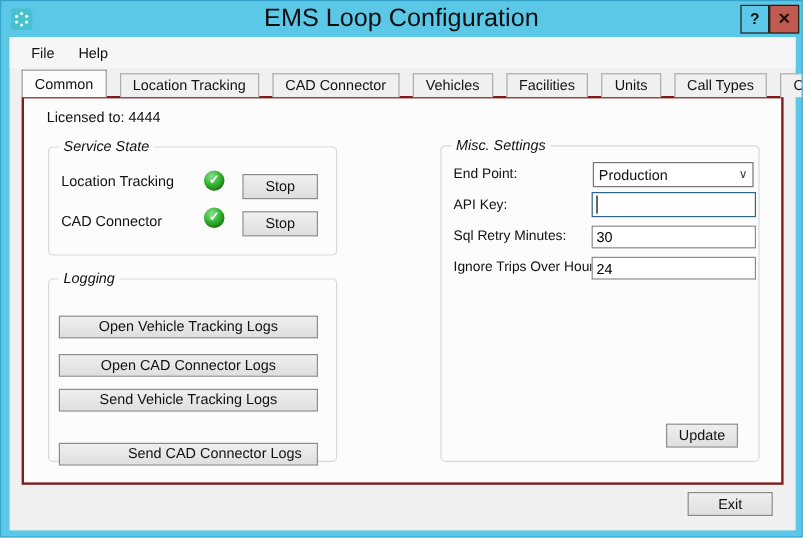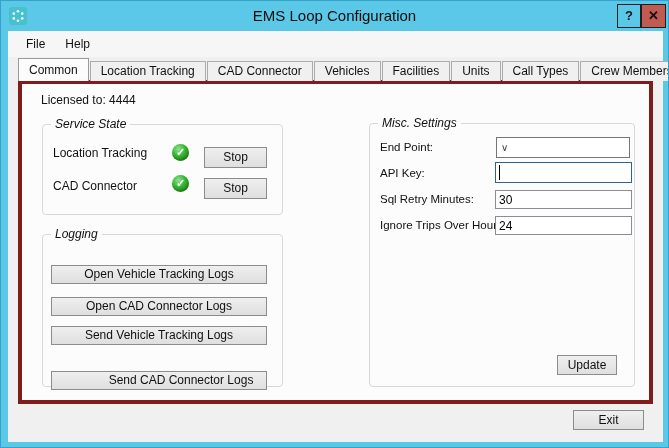--- a/index.html
+++ b/index.html
@@ -12,21 +12,21 @@
   }
 
   
   .titlebar { position:absolute; top:0; left:0; right:0; height:30px; }
   .app-icon {
     position:absolute; left:8px; top:6px; width:18px; height:18px;
     background:#45C2CE; border-radius:3px; display:flex; align-items:center; justify-content:center;
   }
   .window-title {
     position:absolute; left:0; right:0; top:0; height:30px; line-height:30px;
-    text-align:center; font-size:15px; color:#0d0d0d;
+    text-align:center; font-size:21px; color:#0d0d0d;
   }
   .titlebar-btn {
     position:absolute; top:3px; height:24px; border:1px solid #1e1e1e;
     font-size:13px; font-weight:bold; text-align:center; line-height:22px; cursor:default;
   }
   .help-btn { right:27px; width:24px; background:#5BC8E8; }
   .close-btn { right:2px; width:25px; background:#C15B52; }
 
   
   .client {
@@ -41,30 +41,30 @@
   .menu-item { padding:2px 5px; }
 
   
   .tabstrip {
     position:absolute; left:10px; top:27px; height:23px;
     display:flex; align-items:flex-end; z-index:3;
   }
   .tab {
     height:20px; line-height:19px; padding:0 10px; font-size:12px;
     background:#F0F0F0; border:1px solid #ACACAC; border-bottom:none;
-    margin-right:1px; white-space:nowrap; cursor:default;
+    margin-right:11px; white-space:nowrap; cursor:default;
   }
   .tab.selected {
     height:23px; line-height:22px; background:#FCFCFC;
     border-color:#9B9B9B; position:relative; z-index:4;
   }
 
   .tabpanel {
     position:absolute; left:10px; top:49px; width:635px; height:324px;
-    background:#FCFCFC; border:4px solid #7f1d1d; z-index:2;
+    background:#FCFCFC; border:2px solid #7f1d1d; z-index:2;
   }
 
   .licensed { position:absolute; left:19px; top:9px; font-size:12px; }
 
   
   .groupbox {
     position:absolute; border:1px solid #D5D9DD; border-radius:4px;
   }
   .gb-title {
     position:absolute; top:-8px; left:8px; background:#FCFCFC;
@@ -180,20 +180,21 @@
         <div class="btn log-btn" style="top:91px;">Send Vehicle Tracking Logs</div>
         <div class="btn log-btn" style="top:62px;">Open CAD Connector Logs</div>
         <div class="btn log-btn" style="top:136px;padding-left:44px;">Send CAD Connector Logs</div>
       </div>
 
       <div class="groupbox gb-misc">
         <span class="gb-title">Misc. Settings</span>
 
         <span class="fld-label lbl-end">End Point:</span>
         <div class="combo">
+          <span class="combo-text">Production</span>
           <span class="chevron">∨</span>
         </div>
 
         <span class="fld-label lbl-api">API Key:</span>
         <input class="txt txt-api" value="" style="">
         <div class="caret"></div>
 
         <span class="fld-label lbl-sql">Sql Retry Minutes:</span>
         <input class="txt txt-sql" value="30" style="">
 

